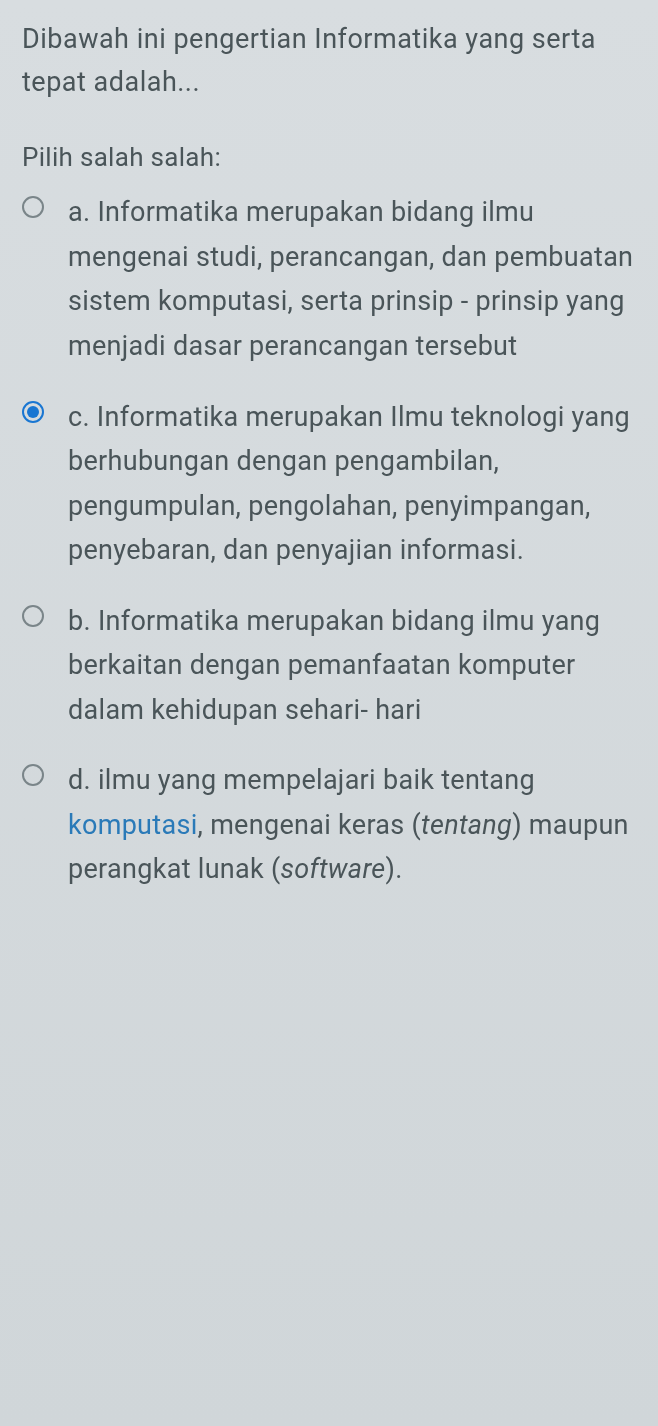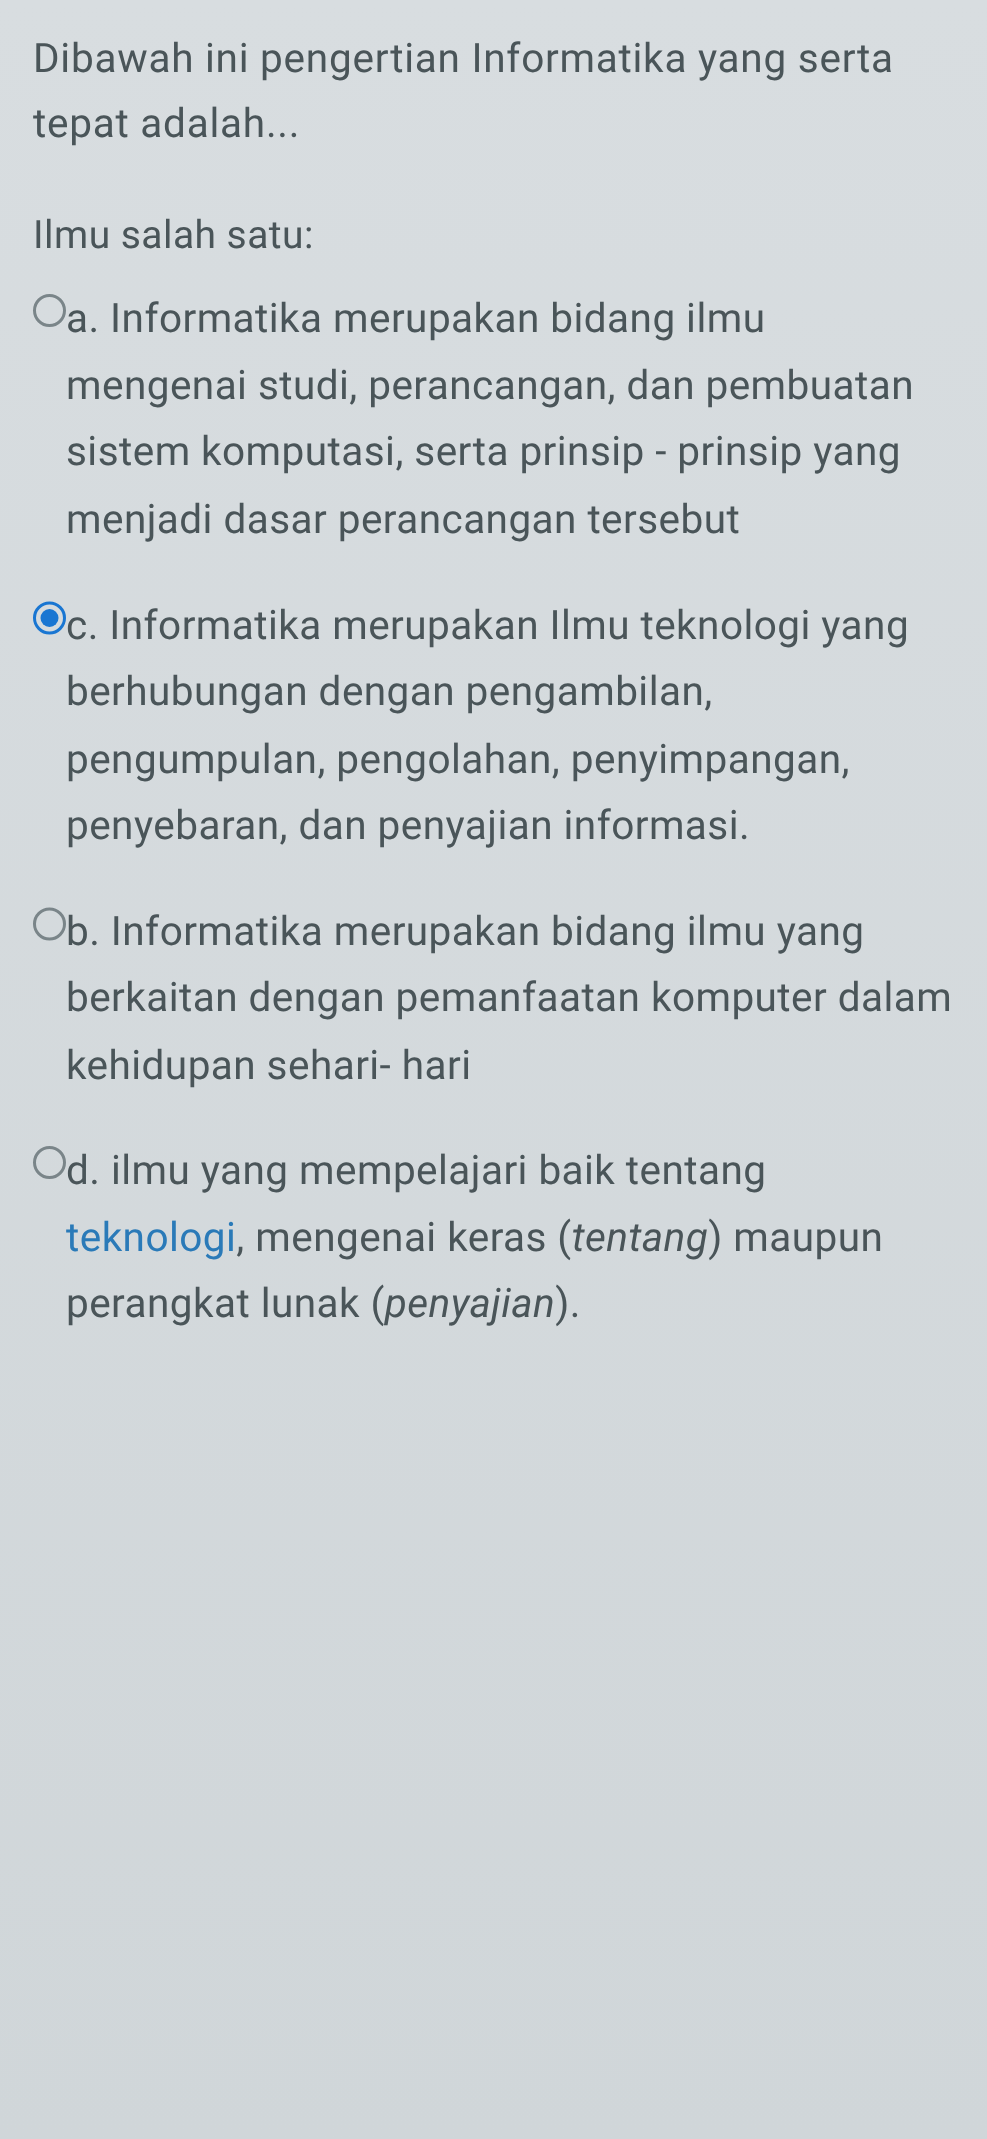--- a/index.html
+++ b/index.html
@@ -29,20 +29,21 @@
       letter-spacing: 0.3px;
     }
     .options-container {
       display: flex;
       flex-direction: column;
       gap: 26px;
     }
     .option {
       display: flex;
       align-items: flex-start;
+      gap: 24px;
     }
     .radio-wrapper {
       flex-shrink: 0;
       padding-top: 6px;
     }
     .radio {
       width: 22px;
       height: 22px;
       border: 2px solid #7a8589;
       border-radius: 50%;
@@ -74,21 +75,21 @@
     }
     .option-text .italic {
       font-style: italic;
     }
   </style>
 </head>
 <body>
 
 <div class="question-text">Dibawah ini pengertian Informatika yang serta tepat adalah...</div>
 
-<div class="instruction">Ilmu salah satu:</div>
+<div class="instruction">Pilih salah salah:</div>
 
 <div class="options-container">
 
   <div class="option">
     <div class="radio-wrapper">
       <div class="radio"></div>
     </div>
     <div class="option-text">a. Informatika merupakan bidang ilmu mengenai studi, perancangan, dan pembuatan sistem komputasi, serta prinsip - prinsip yang menjadi dasar perancangan tersebut</div>
   </div>
 
@@ -104,18 +105,18 @@
       <div class="radio"></div>
     </div>
     <div class="option-text">b. Informatika merupakan bidang ilmu yang berkaitan dengan pemanfaatan komputer dalam kehidupan sehari- hari</div>
   </div>
 
   <div class="option">
     <div class="radio-wrapper">
       <div class="radio"></div>
     </div>
     <div class="option-text">
-      <span>d. ilmu yang mempelajari baik tentang </span><span class="link">teknologi</span><span>, mengenai keras (</span><span class="italic">tentang</span><span>) maupun perangkat lunak (</span><span class="italic">penyajian</span><span>).</span>
+      <span>d. ilmu yang mempelajari baik tentang </span><span class="link">komputasi</span><span>, mengenai keras (</span><span class="italic">tentang</span><span>) maupun perangkat lunak (</span><span class="italic">software</span><span>).</span>
     </div>
   </div>
 
 
 </div>
 
 </body></html>

